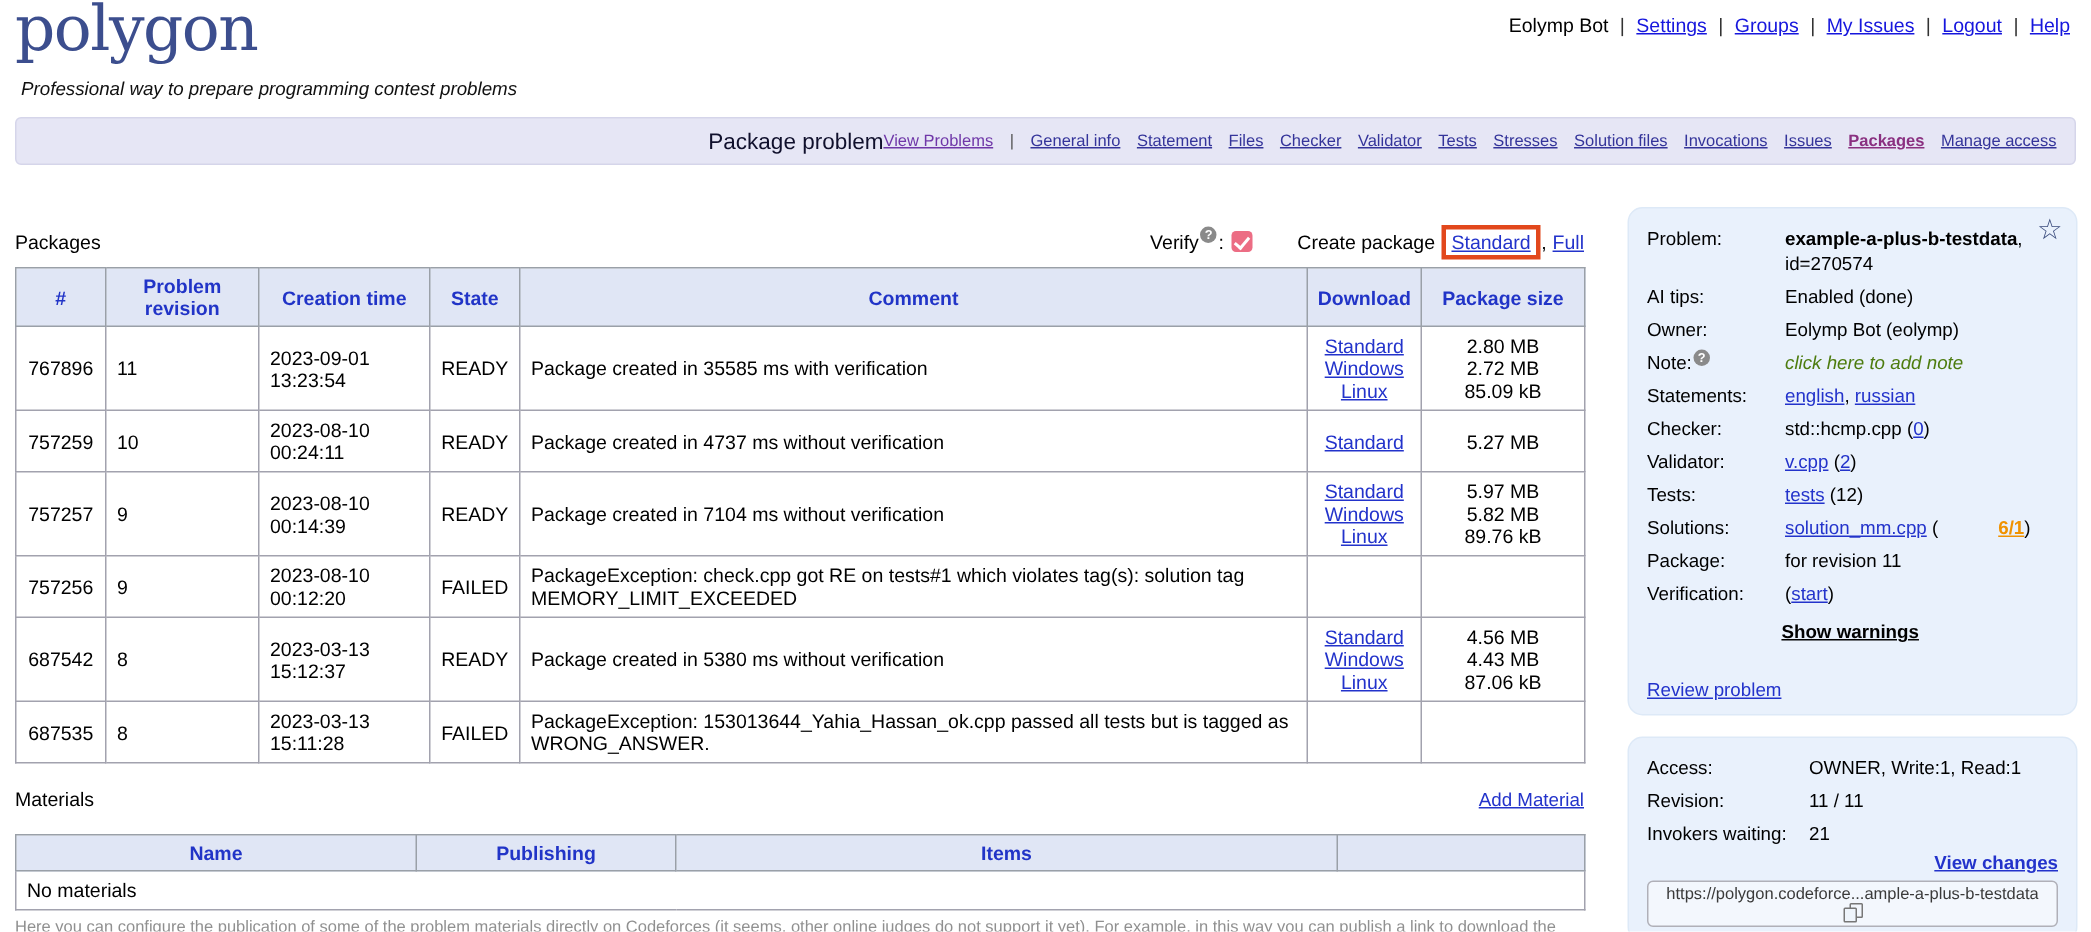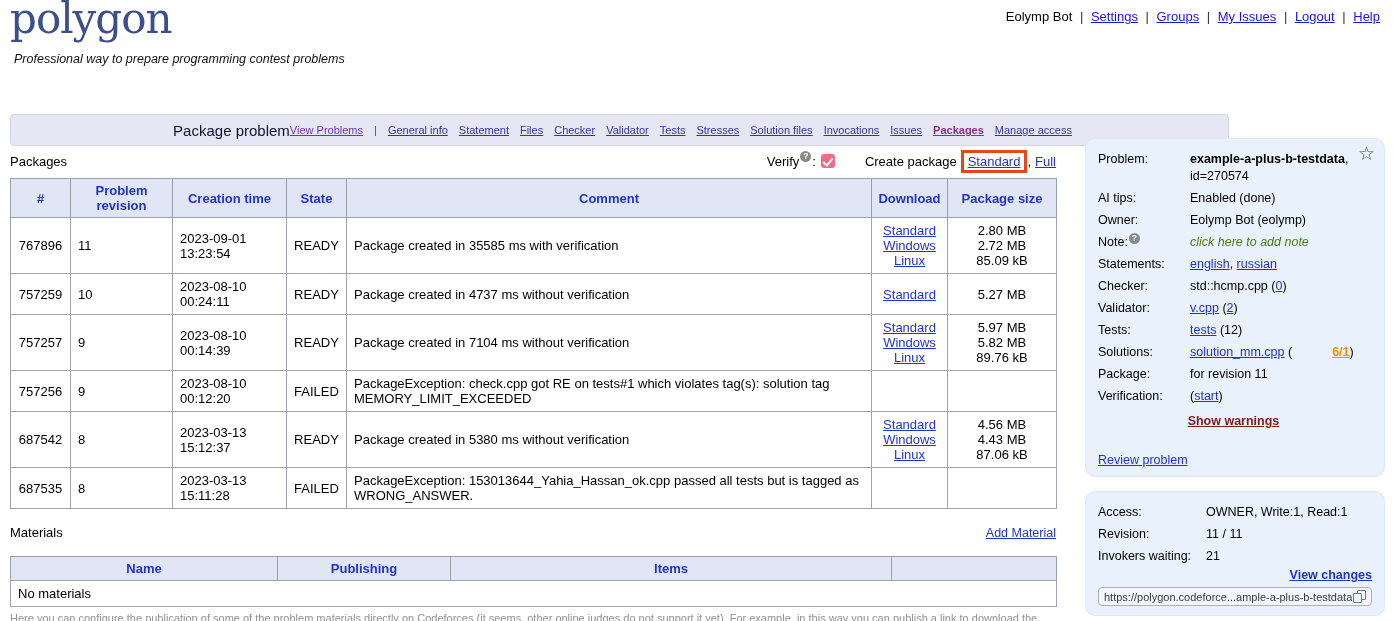--- a/index.html
+++ b/index.html
@@ -14,24 +14,24 @@
 
   
   .logo { position:absolute; left:10px; top:-6px; font-family:"DejaVu Serif", serif;
           font-size:42px; color:#3c4e8e; letter-spacing:-1px; }
   .tagline { position:absolute; left:14px; top:52px; font-style:italic; font-size:12.5px; color:#101010; }
   .userbar { position:absolute; right:14px; top:9px; font-size:13px; color:#000; white-space:nowrap; }
   .userbar a { color:#1616dd; }
   .userbar .sep { color:#333; margin:0 4px; }
 
   
-  .titlebar { position:absolute; left:10px; top:78px; width:1219px; height:32px;
+  .titlebar { position:absolute; left:10px; top:78px; width:1374px; height:32px;
               background:#e6e6f5; border:1px solid #d5d5ea; border-radius:4px;
-              display:flex; align-items:center; justify-content:center;
-              padding:0 12px 0 18px;margin-top:36px; }
+              display:flex; align-items:center; justify-content:flex-end;
+              padding:0 12px 0 18px; }
   .title { font-size:15px; color:#10102c; }
   .navwrap { display:flex; align-items:center; gap:11px; font-size:11px; white-space:nowrap; }
   .navwrap .view { color:#6f37a8; }
   .navwrap .bar { color:#555; text-decoration:none; }
   .nav-a { color:#34349a; }
   .nav-a.active { color:#8a3080; font-weight:bold; }
 
   
   .left { position:absolute; left:10px; top:146px; width:1046px; }
   .pkg-row { display:flex; justify-content:space-between; align-items:center; height:30px; margin-bottom:2px; }
@@ -64,27 +64,27 @@
   
   .sidebar { position:absolute; left:1085px; top:138px; width:300px; font-size:12.5px; }
   .sbox { background:#e9f1fc; border:1px solid #dde9f7; border-radius:10px;
           padding:9px 12px; margin-bottom:14px; position:relative; }
   .star { position:absolute; top:5px; right:9px; font-size:19px; color:#3c4d7e;
           text-decoration:none; line-height:1; }
   .irow { display:flex; padding:2.5px 0; line-height:17px; }
   .ilabel { width:92px; flex:none; }
   .ival { flex:1; }
   .ifoot { display:flex; margin-top:7px; }
-  .warn { color:#7f1d1d; font-weight:bold; }
+  .warn { color:#000000; font-weight:bold; }
   .arow { display:flex; padding:2.5px 0; line-height:17px; }
   .alabel { width:108px; flex:none; }
   .vc-row { text-align:right; padding:1px 0 3px 0;font-weight:bold; }
   .url-box { margin-top:2px; border:1px solid #b0b0b8; border-radius:4px;
              background:rgba(255,255,255,.45); display:flex; align-items:center;
-             padding:2px 5px; font-size:11px; color:#3a3a3a; }
+             padding:2px 5px; font-size:11px; color:#3a3a3a;flex-direction:column; }
   .url-text { flex:1; white-space:nowrap; overflow:hidden; }
   .copy-ico { position:relative; width:13px; height:13px; flex:none; display:inline-block; }
   .copy-ico::before { content:""; position:absolute; right:0; top:0; width:7px; height:8px;
                       border:1px solid #777; border-radius:1px; }
   .copy-ico::after  { content:""; position:absolute; left:0; bottom:0; width:7px; height:8px;
                       border:1px solid #777; border-radius:1px; background:#eef4fb; }
   .b3 { display:flex; justify-content:space-between; padding:9px 14px; }
 </style>
 </head>
 <body>

